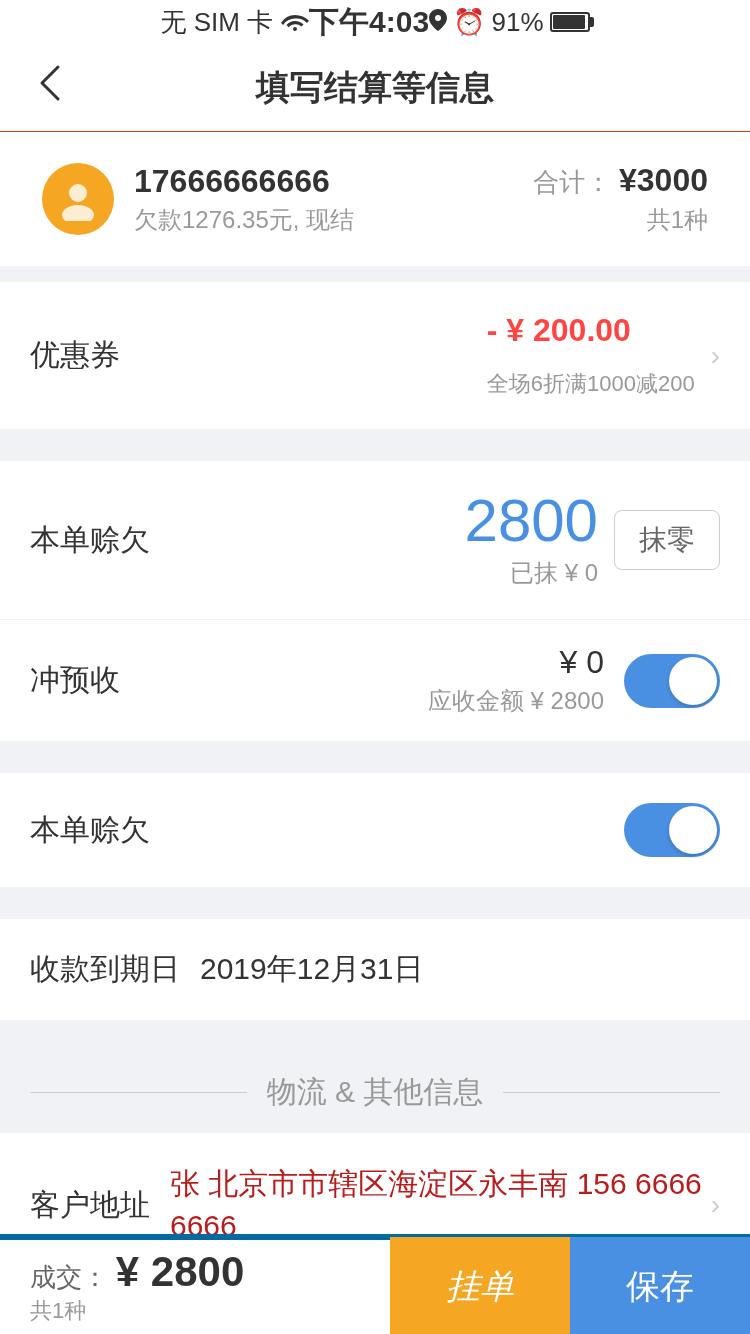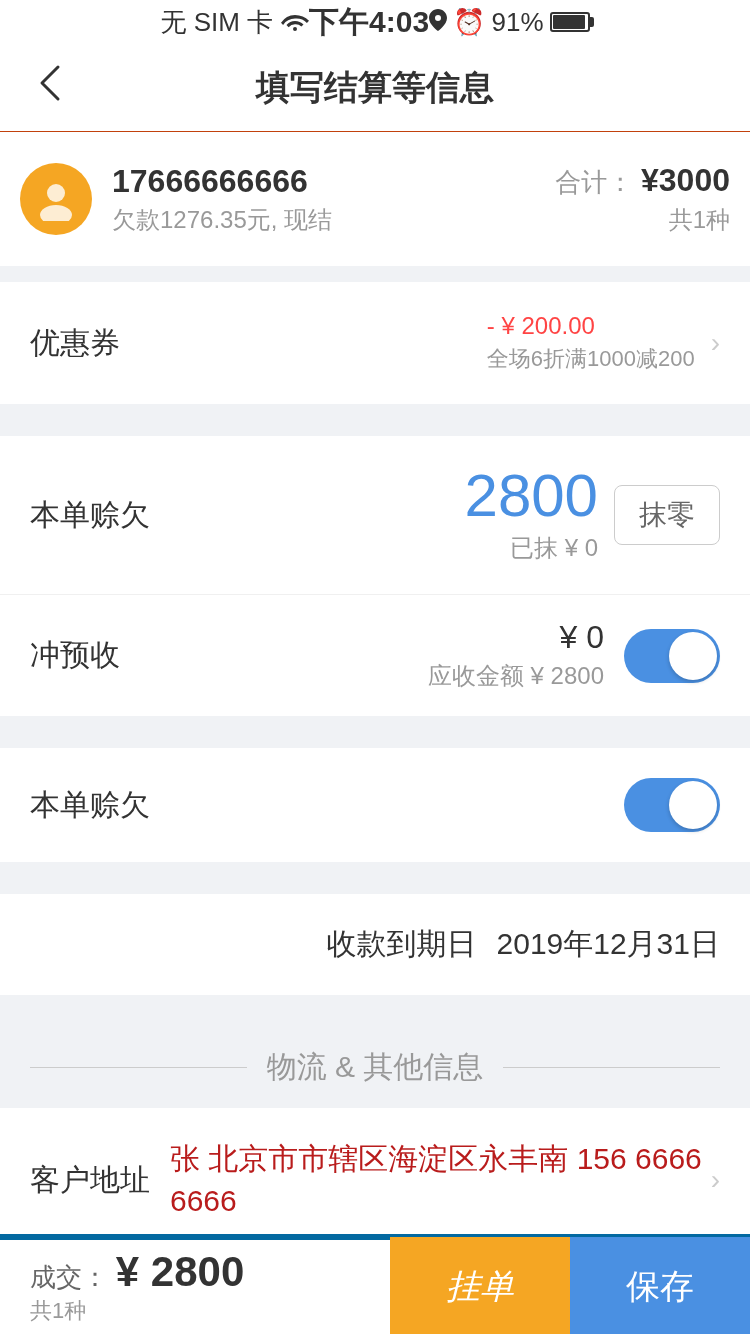--- a/index.html
+++ b/index.html
@@ -76,21 +76,21 @@
     }
     .nav-title {
       font-size: 34px;
       font-weight: 600;
       color: #333;
     }
 
     
     .customer-card {
       background: #fff;
-      padding: 30px 20px;
+      padding: 30px 42px;
       display: flex;
       align-items: center;
       justify-content: space-between;
       margin-bottom: 16px;
     }
     .customer-left { display: flex; align-items: center; gap: 20px; }
     .avatar {
       width: 72px;
       height: 72px;
       border-radius: 50%;
@@ -123,22 +123,22 @@
       display: flex;
       align-items: center;
       justify-content: space-between;
       padding: 30px 30px;
       border-bottom: 1px solid #f0f0f0;
       min-height: 88px;
     }
     .list-row:last-child { border-bottom: none; }
     .row-label { font-size: 30px; color: #333; }
     .row-right { display: flex; align-items: center; gap: 16px; }
-    .coupon-value { font-size: 24px; color: #ff4444; font-weight: 400; }
-    .coupon-sub { font-size: 22px; color: #999; margin-top: 4px; text-align: right; }
+    .coupon-value { font-size: 32px; color: #ff4444; font-weight: 700; }
+    .coupon-sub { font-size: 22px; color: #999; margin-top: 20px; text-align: right; }
     .chevron-icon { font-size: 28px; color: #ccc; }
 
     
     .deal-row {
       display: flex;
       align-items: center;
       justify-content: space-between;
       padding: 30px 30px;
       border-bottom: 1px solid #f0f0f0;
     }
@@ -186,21 +186,20 @@
       top: 3px;
       right: 3px;
       box-shadow: 0 2px 4px rgba(0,0,0,0.2);
     }
 
     
     .date-row {
       display: flex;
       align-items: center;
       padding: 30px 30px;
-      justify-content: flex-end;
     }
     .date-label { font-size: 30px; color: #333; margin-right: 20px; }
     .date-value { font-size: 30px; color: #333; }
 
     
     .logistics-divider {
       background: #f0f2f5;
       display: flex;
       align-items: center;
       padding: 20px 30px;

